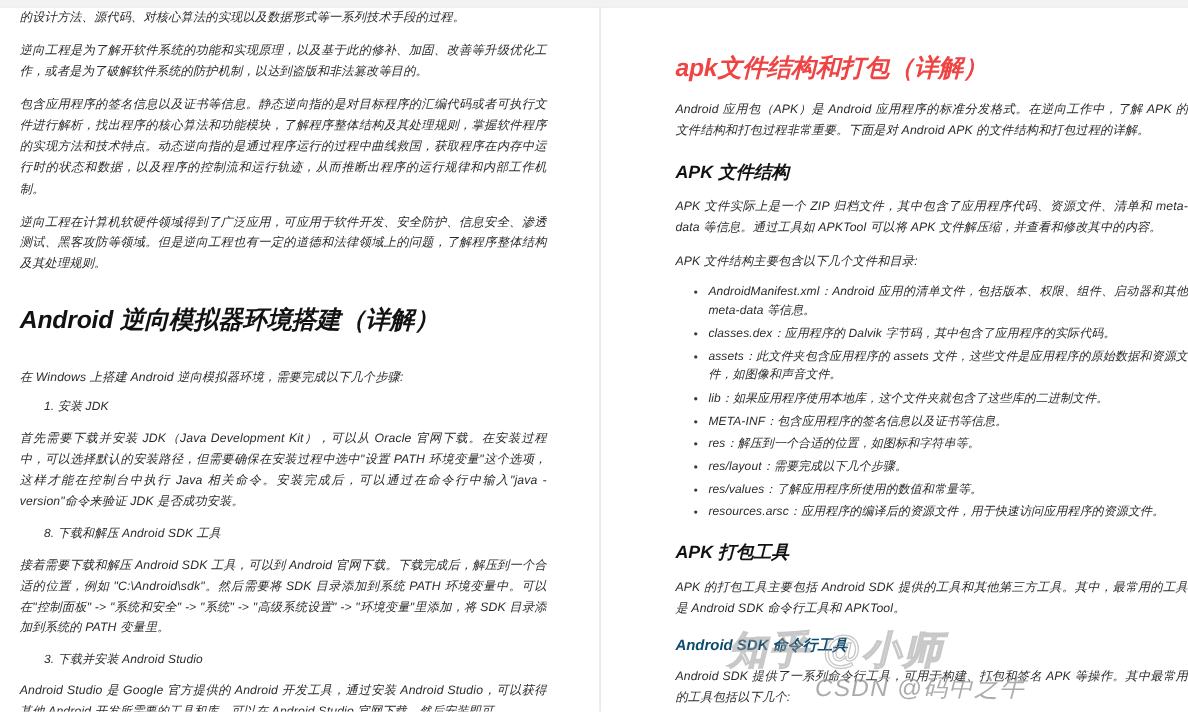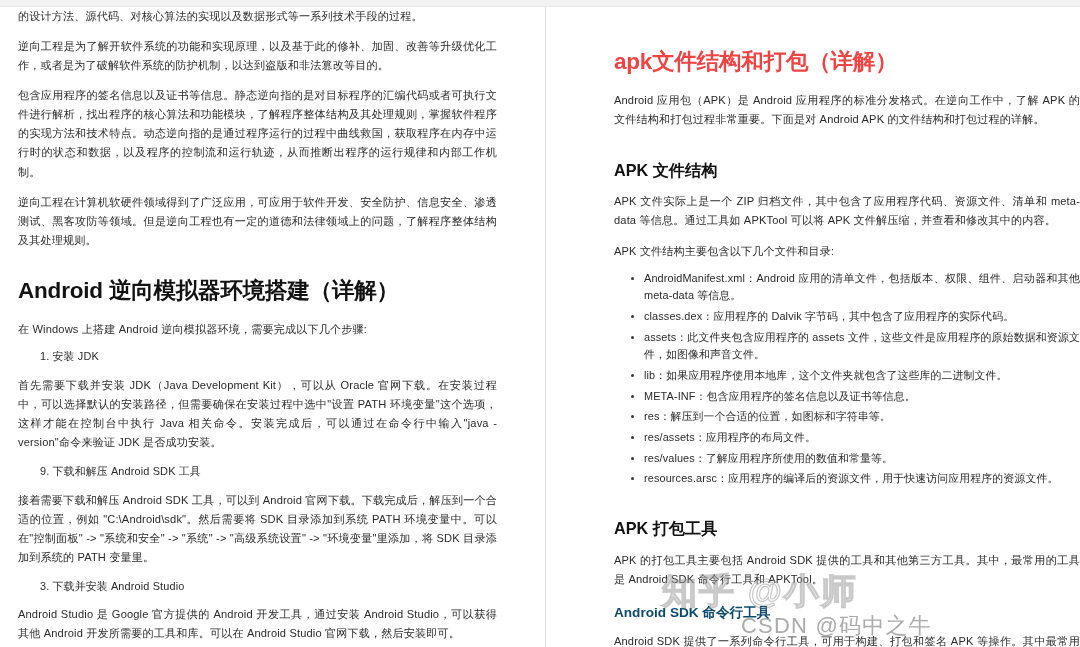--- a/index.html
+++ b/index.html
@@ -17,20 +17,21 @@
     -webkit-font-smoothing: antialiased;
   }
 
   
   .page {
     position: relative;
     width: 1080px;
     height: 647px;
     background: #ffffff;
     box-sizing: border-box;
+    font-style: italic;
   }
   .top-band {
     position: absolute;
     top: 0; left: 0;
     width: 1080px;
     height: 6px;
     background: #f2f2f2;
   }
   .top-band-line {
     position: absolute;
@@ -73,37 +74,37 @@
     font-size: 11.1px;
     line-height: 1.72;
     color: #2b2b2b;
     letter-spacing: 0.15px;
     text-align: justify;
   }
   p.tight {
     margin: 0 0 9px 0;
   }
   h1.doc-title {
-    margin: 26px 0 14px 0;
+    margin: 26px 0 28px 0;
     font-size: 22.5px;
     line-height: 1.35;
     font-weight: 700;
     color: #121212;
     letter-spacing: -0.2px;
   }
   h1.doc-title-right {
     margin: 40px 0 14px 0;
     font-size: 22.5px;
     line-height: 1.35;
     font-weight: 700;
     color: #ef4444;
     letter-spacing: -0.2px;
   }
   h2.sec {
-    margin: 30px 0 11px 0;
+    margin: 17px 0 11px 0;
     font-size: 16.2px;
     line-height: 1.35;
     font-weight: 700;
     color: #121212;
   }
   h3.sub {
     margin: 15px 0 10px 0;
     font-size: 13.6px;
     line-height: 1.35;
     font-weight: 700;
@@ -190,21 +191,21 @@
       <p class="body">包含应用程序的签名信息以及证书等信息。静态逆向指的是对目标程序的汇编代码或者可执行文件进行解析，找出程序的核心算法和功能模块，了解程序整体结构及其处理规则，掌握软件程序的实现方法和技术特点。动态逆向指的是通过程序运行的过程中曲线救国，获取程序在内存中运行时的状态和数据，以及程序的控制流和运行轨迹，从而推断出程序的运行规律和内部工作机制。</p>
       <p class="body">逆向工程在计算机软硬件领域得到了广泛应用，可应用于软件开发、安全防护、信息安全、渗透测试、黑客攻防等领域。但是逆向工程也有一定的道德和法律领域上的问题，了解程序整体结构及其处理规则。</p>
 
       <h1 class="doc-title">Android 逆向模拟器环境搭建（详解）</h1>
 
       <p class="body tight">在 Windows 上搭建 Android 逆向模拟器环境，需要完成以下几个步骤:</p>
 
       <div class="step">1. 安装 JDK</div>
       <p class="body">首先需要下载并安装 JDK（Java Development Kit），可以从 Oracle 官网下载。在安装过程中，可以选择默认的安装路径，但需要确保在安装过程中选中"设置 PATH 环境变量"这个选项，这样才能在控制台中执行 Java 相关命令。安装完成后，可以通过在命令行中输入"java -version"命令来验证 JDK 是否成功安装。</p>
 
-      <div class="step">9. 下载和解压 Android SDK 工具</div>
+      <div class="step">8. 下载和解压 Android SDK 工具</div>
       <p class="body">接着需要下载和解压 Android SDK 工具，可以到 Android 官网下载。下载完成后，解压到一个合适的位置，例如 "C:\Android\sdk"。然后需要将 SDK 目录添加到系统 PATH 环境变量中。可以在"控制面板" -&gt; "系统和安全" -&gt; "系统" -&gt; "高级系统设置" -&gt; "环境变量"里添加，将 SDK 目录添加到系统的 PATH 变量里。</p>
 
       <div class="step">3. 下载并安装 Android Studio</div>
       <p class="body">Android Studio 是 Google 官方提供的 Android 开发工具，通过安装 Android Studio，可以获得其他 Android 开发所需要的工具和库。可以在 Android Studio 官网下载，然后安装即可。</p>
 
     </div>
 
     <div class="col-divider"></div>
 
     <div class="col col-right">
@@ -219,21 +220,21 @@
 
       <p class="body tight">APK 文件结构主要包含以下几个文件和目录:</p>
 
       <ul class="bullets">
         <li>AndroidManifest.xml：Android 应用的清单文件，包括版本、权限、组件、启动器和其他 meta-data 等信息。</li>
         <li>classes.dex：应用程序的 Dalvik 字节码，其中包含了应用程序的实际代码。</li>
         <li>assets：此文件夹包含应用程序的 assets 文件，这些文件是应用程序的原始数据和资源文件，如图像和声音文件。</li>
         <li>lib：如果应用程序使用本地库，这个文件夹就包含了这些库的二进制文件。</li>
         <li>META-INF：包含应用程序的签名信息以及证书等信息。</li>
         <li>res：解压到一个合适的位置，如图标和字符串等。</li>
-        <li>res/assets：应用程序的布局文件。</li>
+        <li>res/layout：需要完成以下几个步骤。</li>
         <li>res/values：了解应用程序所使用的数值和常量等。</li>
         <li>resources.arsc：应用程序的编译后的资源文件，用于快速访问应用程序的资源文件。</li>
       </ul>
 
       <h2 class="sec">APK 打包工具</h2>
 
       <p class="body">APK 的打包工具主要包括 Android SDK 提供的工具和其他第三方工具。其中，最常用的工具是 Android SDK 命令行工具和 APKTool。</p>
 
       <h3 class="sub">Android SDK 命令行工具</h3>
 

